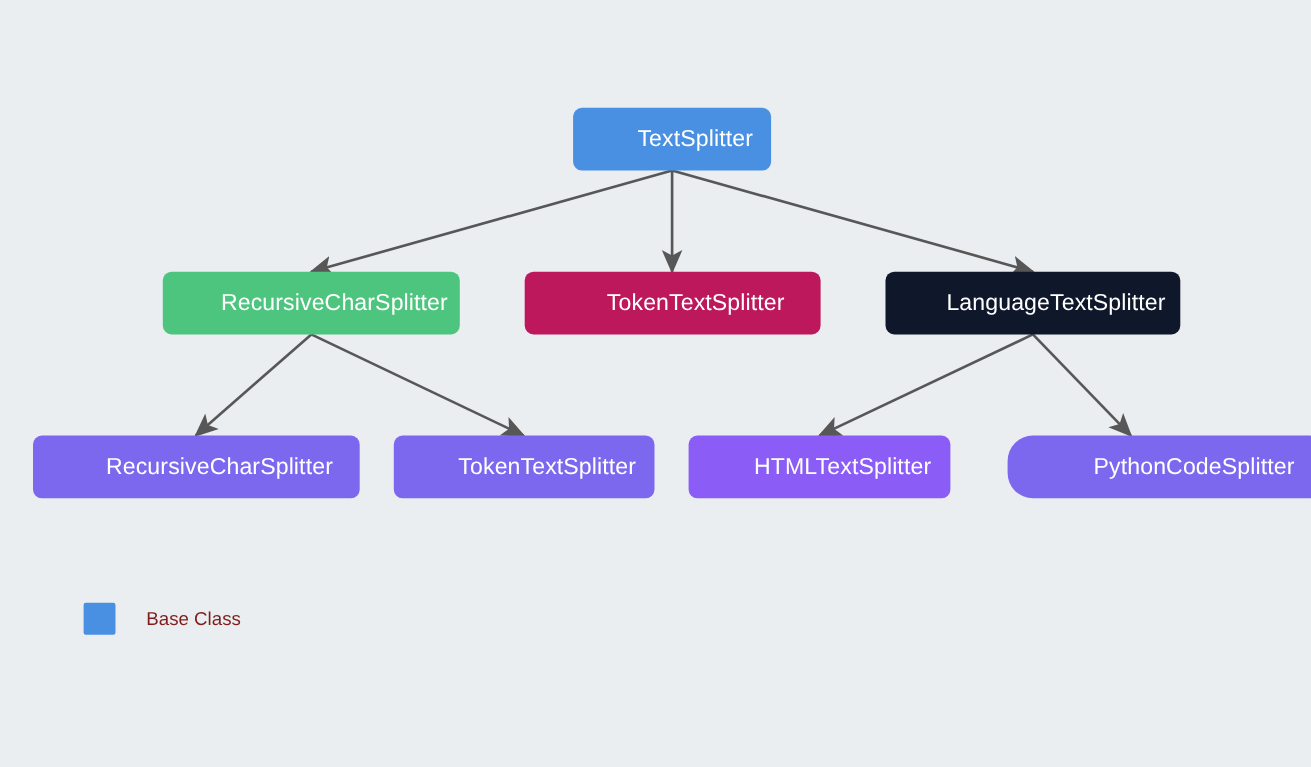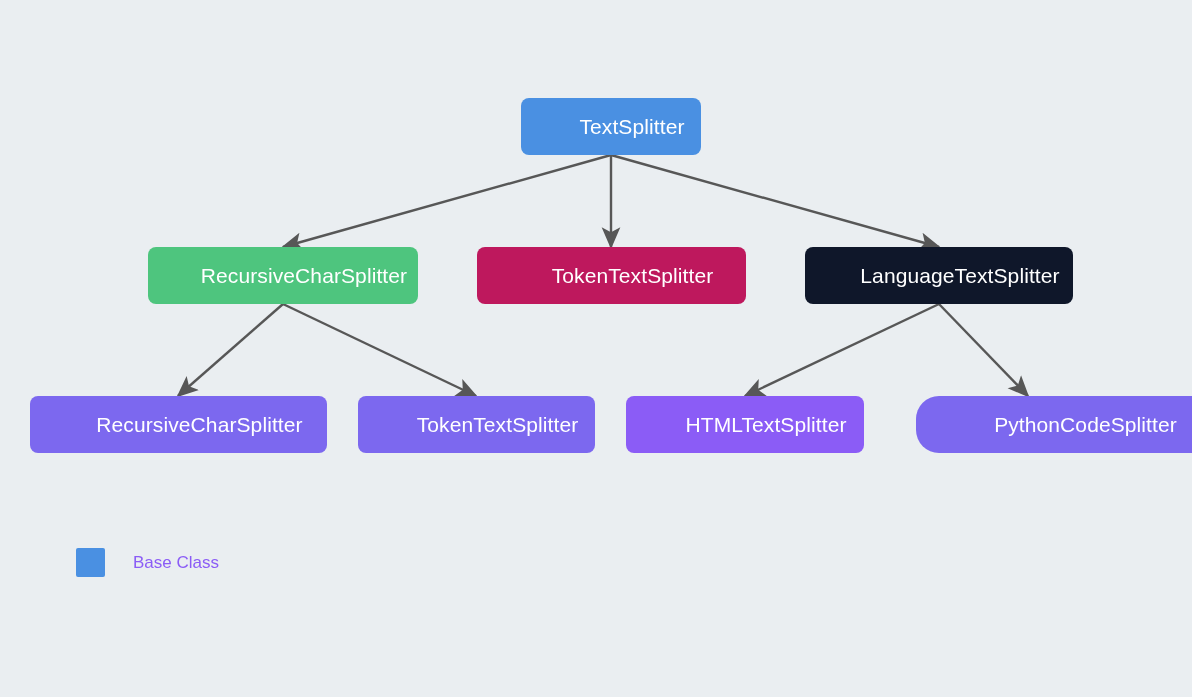--- a/index.html
+++ b/index.html
@@ -58,21 +58,21 @@
   }
   .legend-swatch {
     width: 29px;
     height: 29px;
     border-radius: 2px;
     flex: 0 0 auto;
   }
   .legend-label {
     margin-left: 28px;
     font-size: 17px;
-    color: #8b5cf6;
+    color: #7f1d1d;
     white-space: nowrap;
   }
 </style>
 </head>
 <body style="background: rgb(234, 238, 241);">
 
 <div id="stage">
 
   <svg id="edges" viewBox="0 0 1192 697" width="1192" height="697" xmlns="http://www.w3.org/2000/svg">
     <defs>

